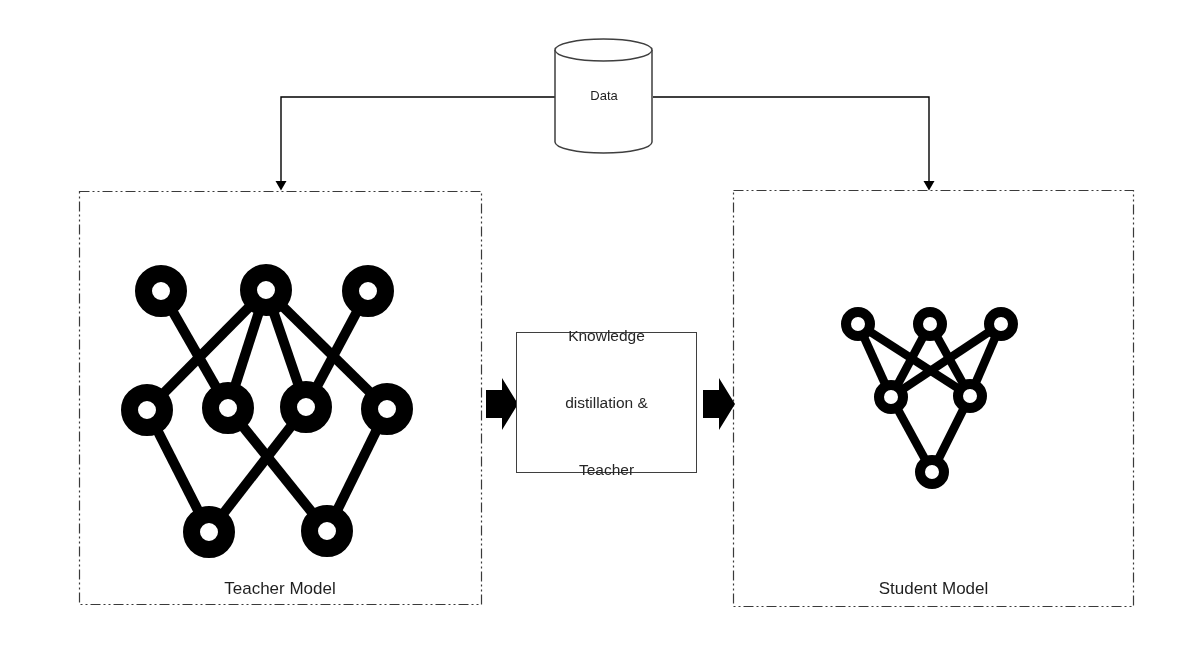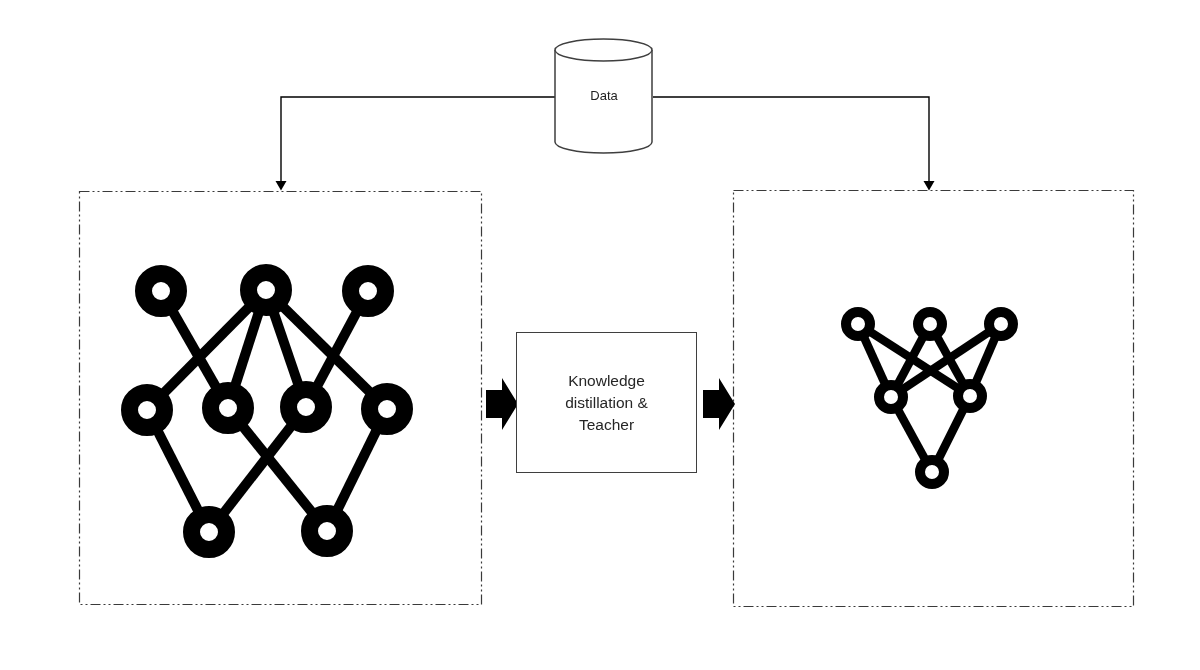--- a/index.html
+++ b/index.html
@@ -22,20 +22,21 @@
   #process-box {
     position: absolute;
     left: 516px; top: 332px;
     width: 181px; height: 141px;
     border: 1.5px solid #3f3f3f;
     background: #ffffff;
     display: flex; flex-direction: column;
     justify-content: center; align-items: center;
     font-size: 15.5px; line-height: 22px;
     color: #262626;
+    gap: 45px;
   }
   #teacher-label {
     left: 79px; top: 579px; width: 402px;
     font-size: 17px;
   }
   #student-label {
     left: 733px; top: 579px; width: 401px;
     font-size: 17px;
   }
   .net-edge { stroke: #000000; fill: none; }
@@ -117,15 +118,17 @@
   </svg>
 
   <div class="label" id="data-label">Data</div>
 
   <div id="process-box">
     <span>Knowledge</span>
     <span>distillation &amp;</span>
     <span>Teacher</span>
   </div>
 
+  <div class="label" id="teacher-label">Teacher Model</div>
 
+  <div class="label" id="student-label">Student Model</div>
 
 </div>
 
 </body></html>

